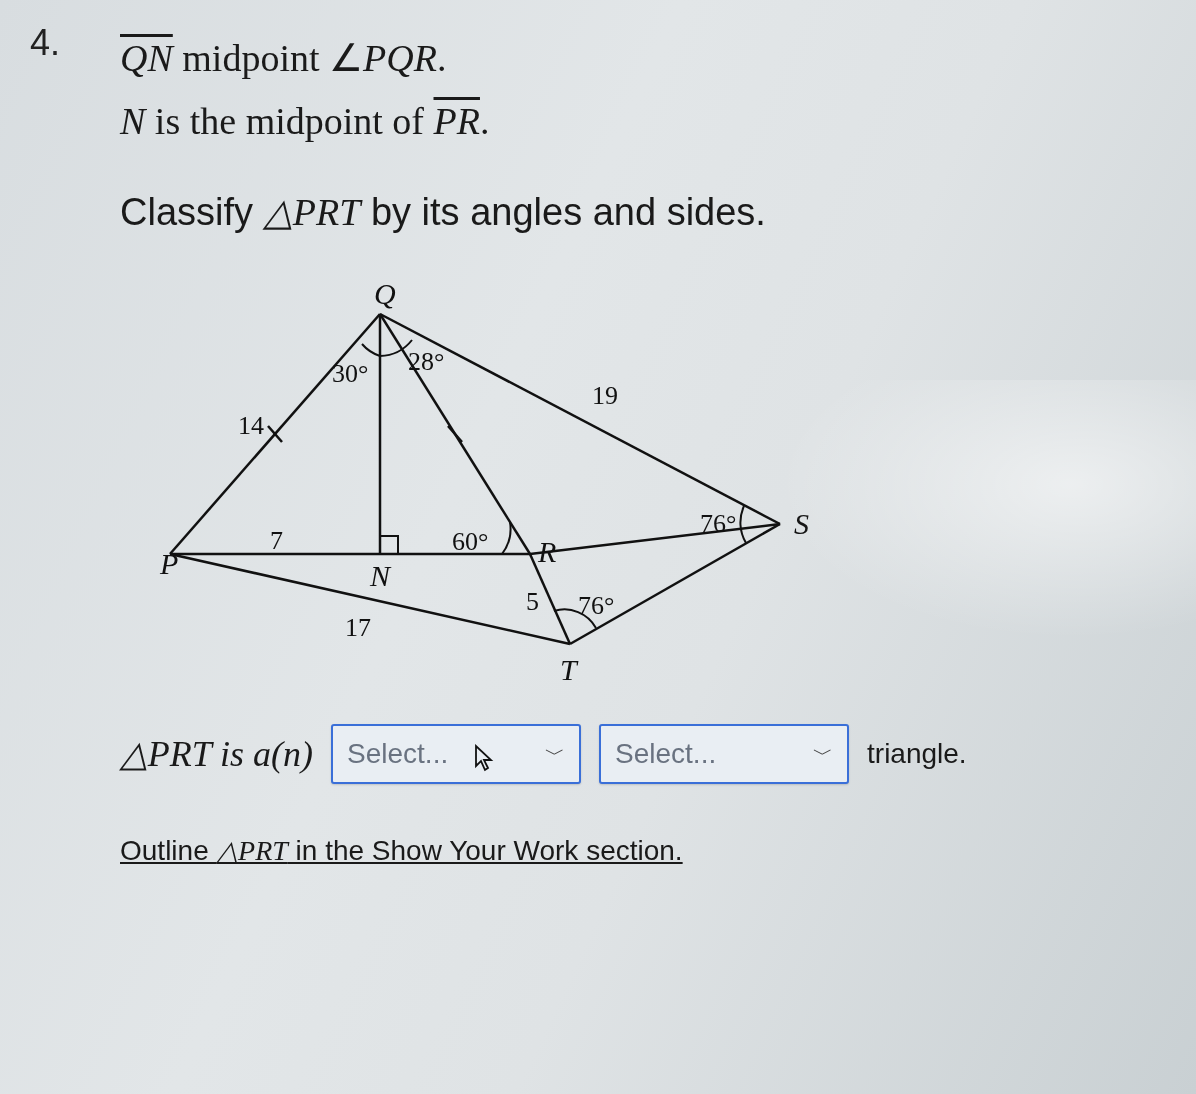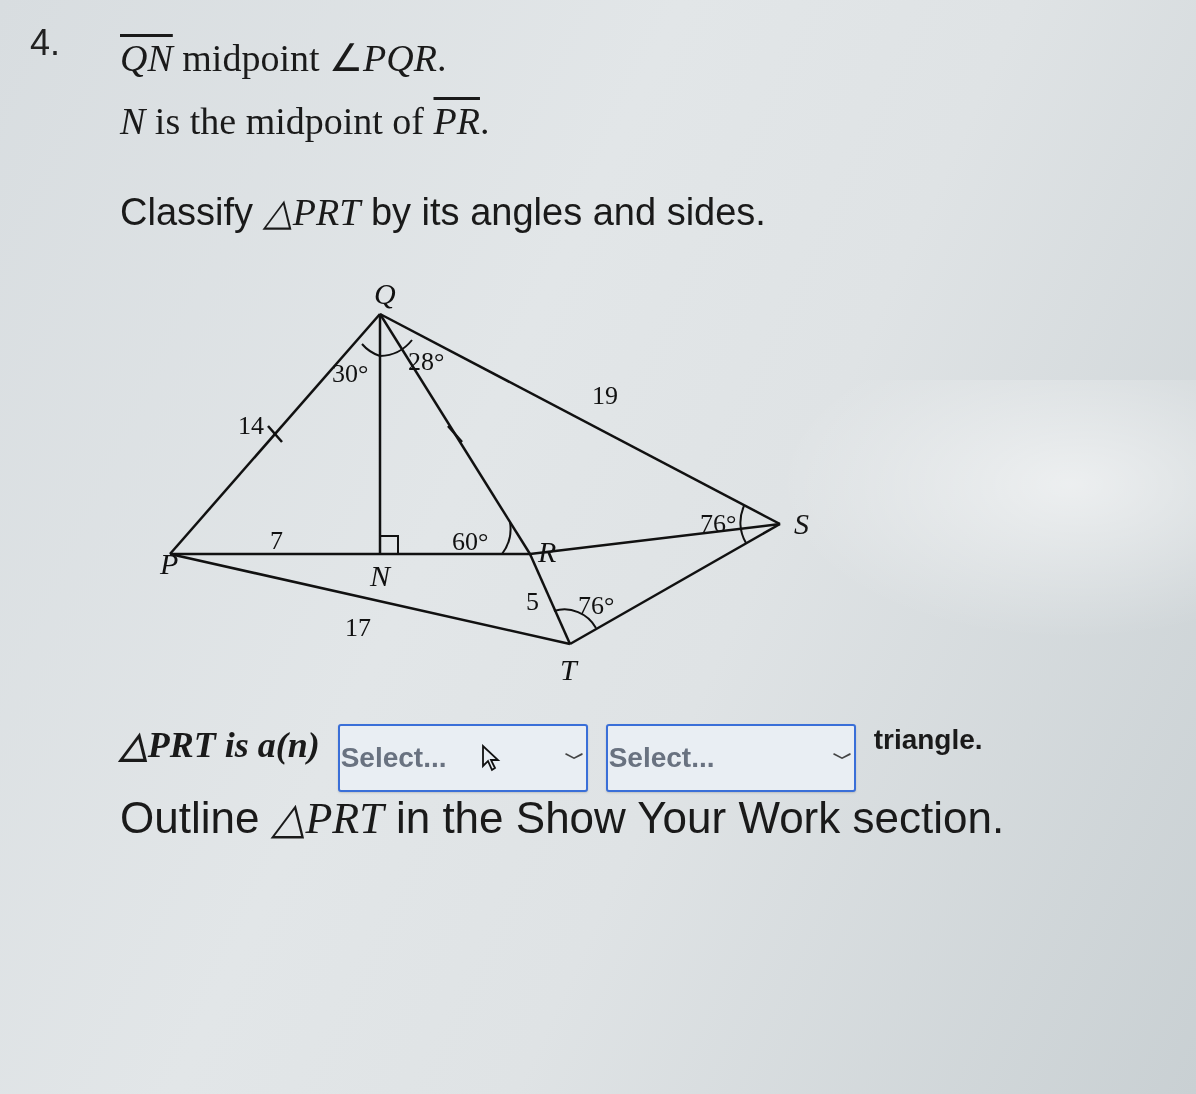--- a/index.html
+++ b/index.html
@@ -53,37 +53,37 @@
     margin-top: 40px;
     margin-left: 10px;
     height: 430px;
     position: relative;
   }
   svg { display:block; }
   .vlabel { font-family: 'Times New Roman', serif; font-style: italic; font-size: 30px; fill:#111; }
   .elabel { font-family: 'Times New Roman', serif; font-size: 26px; fill:#111; }
   .answer-row {
     display: flex;
+    align-items: center;
     gap: 18px;
     font-size: 36px;
     margin-top: 20px;
     flex-wrap: nowrap;
-    font-weight: bold;
   }
   .answer-row .lead {
     font-family: 'Times New Roman', serif;
   }
   .dropdown {
     background: #e9eef3;
     border: 2px solid #3a6fd8;
     border-radius: 3px;
-    height: 68px;
+    height: 60px;
     display: flex;
     align-items: center;
-    padding: 0 1px;
+    padding: 0 14px;
     font-family: Arial, sans-serif;
     font-size: 28px;
     color: #697280;
     box-shadow: 0 1px 2px rgba(0,0,0,0.15);
     cursor: pointer;
     position: relative;
   }
   .dd1 { width: 250px; }
   .dd2 { width: 250px; }
   .dropdown .chev {
@@ -97,22 +97,24 @@
     top: 18px;
     font-size: 26px;
     color: #111;
     pointer-events: none;
   }
   .trailing {
     font-family: Arial, sans-serif;
     font-size: 28px;
   }
   .outline {
-    font-size: 44px;
-    font-family: Arial, sans-serif;
+    font-size: 28px;
+    margin-top: 50px;
+    font-family: Arial, sans-serif;
+    text-decoration: underline;
   }
   .outline .tri { font-family: 'Times New Roman', serif; font-style: italic; }
   
   .glare {
     position:absolute; right:0; top:380px; width:420px; height:260px;
     background: radial-gradient(ellipse at 70% 40%, rgba(255,255,255,0.55), rgba(255,255,255,0) 70%);
     pointer-events:none;
   }
 </style>
 </head>

